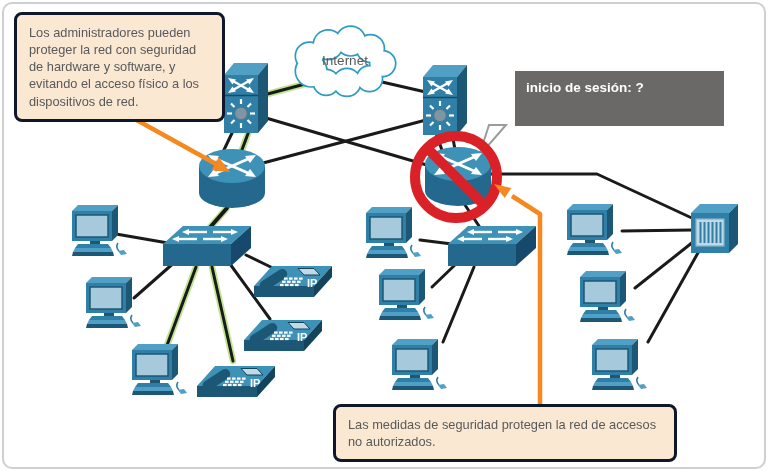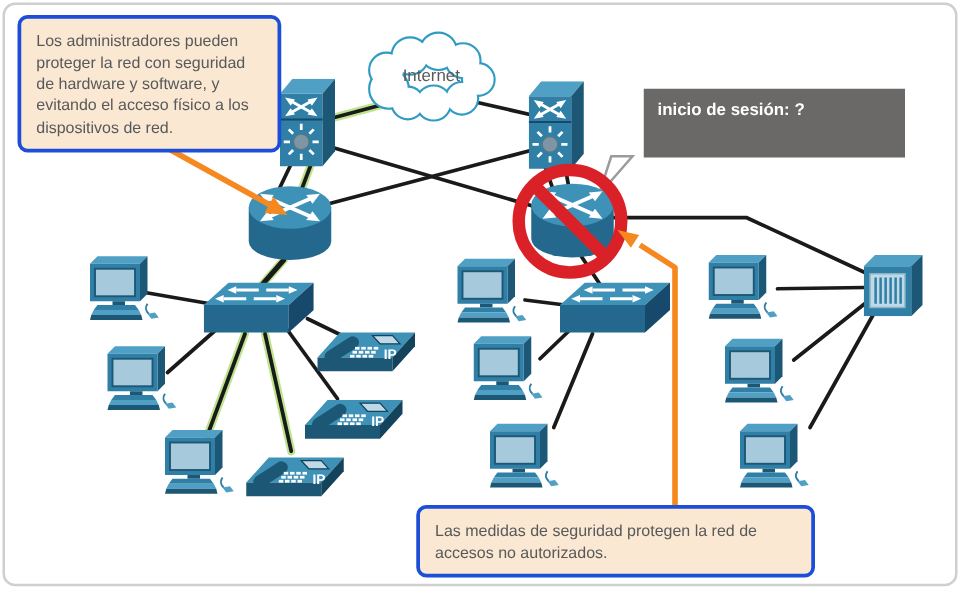--- a/index.html
+++ b/index.html
@@ -7,26 +7,26 @@
     position:relative;width:768px;height:471px;background:#ffffff;overflow:hidden;
     font-family:"Liberation Sans",sans-serif;
   }
   .frame{
     position:absolute;left:2px;top:2px;right:2px;bottom:2px;
     border:2px solid #cfcfcf;border-radius:10px;pointer-events:none;
   }
   svg{position:absolute;left:0;top:0;}
   svg text{font-family:"Liberation Sans",sans-serif;}
   .callout{
-    position:absolute;background:#fbe8d2;border:3px solid #1d4ed8;border-radius:8px;
+    position:absolute;background:#fbe8d2;border:3px solid #0f172a;border-radius:8px;
     color:#58595b;font-size:12.8px;line-height:1.34;padding:9px 12px;box-sizing:border-box;
     z-index:5;
   }
   .callout-admin{left:14px;top:12px;width:211px;}
-  .callout-security{left:333px;top:404px;width:319px;}
+  .callout-security{left:333px;top:404px;width:344px;}
   .login-box{
     position:absolute;left:515px;top:71px;width:209px;height:55px;box-sizing:border-box;
     background:#6b6868;color:#ffffff;font-size:13.5px;font-weight:bold;line-height:1.5;
     padding:7px 11px;z-index:4;
   }
 </style>
 </head>
 <body>
 
 <div id="stage">

